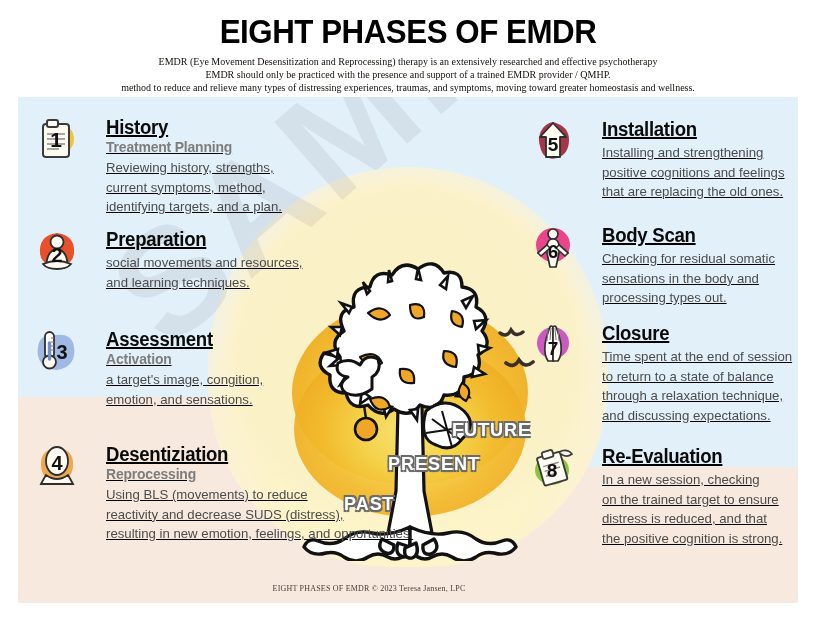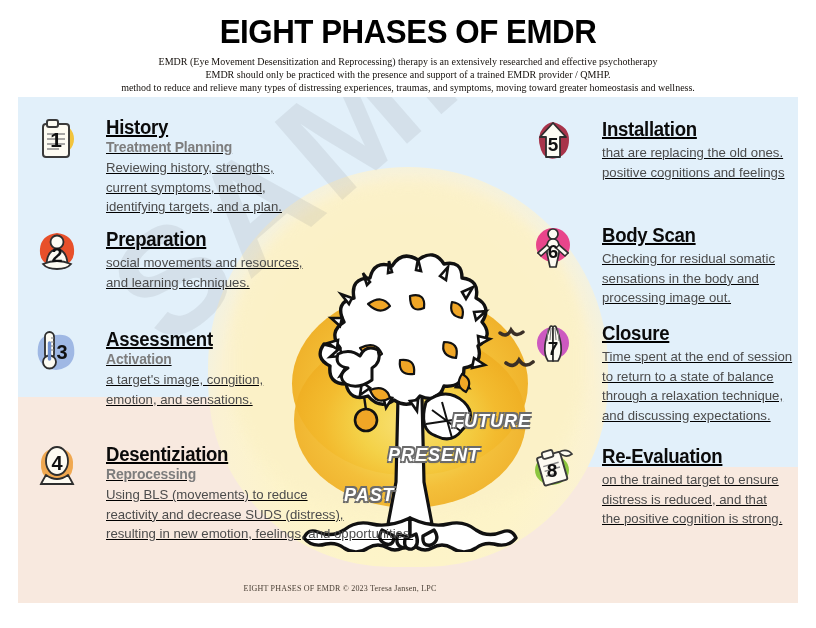--- a/index.html
+++ b/index.html
@@ -95,41 +95,41 @@
     letter-spacing:-0.2px;margin-top:0px;
     transform:scaleX(0.93);transform-origin:left center;
   }
   .ph-desc{
     font-family:"Liberation Sans", sans-serif;
     font-size:13.2px;color:#4c4c4c;line-height:19.5px;margin-top:3px;
   }
   .ph-desc div{white-space:nowrap;}
 
   
-  .tree{position:absolute;left:258px;top:55px;width:268px;height:400px;font-style:italic;}
+  .tree{position:absolute;left:258px;top:64px;width:268px;height:400px;}
 
   .tl{
     position:absolute;
     font-family:"Liberation Sans", sans-serif;
     font-weight:bold;font-size:19px;color:#ffffff;
     letter-spacing:1px;
     text-shadow:
       -1.6px -1.6px 0 #6b6b6b, 1.6px -1.6px 0 #6b6b6b,
       -1.6px  1.6px 0 #6b6b6b, 1.6px  1.6px 0 #6b6b6b,
        0 2px 2px rgba(0,0,0,.25);
     transform:scaleX(0.95);transform-origin:left center;
   }
   #lbl-future{left:176px;top:258px;}
   #lbl-present{left:112px;top:292px;}
   #lbl-past{left:68px;top:332px;}
 
   .footer{
     position:absolute;left:0;top:584px;width:680px;text-align:center;
     font-family:"Liberation Serif", serif;
-    font-size:8px;color:#4a4036;letter-spacing:.2px;
+    font-size:8px;color:#4a4036;letter-spacing:.2px;padding-left:29px;
   }
 </style>
 </head>
 <body>
 
 <div id="stage">
 
   <div class="title">EIGHT PHASES OF EMDR</div>
 
   <div class="subtitle">
@@ -331,43 +331,44 @@
       <div class="icon">
         <svg width="46" height="46" viewBox="0 0 46 46">
           <path d="M23 3 q16,4 16,18 q0,14 -12,18 q-12,3 -16,-8 q-5,-14 2,-22 q4,-5 10,-6 z" fill="#a8344a"></path>
           <path d="M23 4 L36 18 L30 18 L30 38 L16 38 L16 18 L10 18 Z" fill="#fdfbf2" stroke="#2e2e2e" stroke-width="1.8" stroke-linejoin="round"></path>
           <text x="23" y="32" font-family="Liberation Sans, sans-serif" font-size="19" font-weight="bold" fill="#111" text-anchor="middle">5</text>
         </svg>
       </div>
       <div class="body">
         <div class="ph-title">Installation</div>
         <div class="ph-desc">
+          <div>Installing and strengthening</div>
+          <div>positive cognitions and feelings</div>
           <div>that are replacing the old ones.</div>
-          <div>positive cognitions and feelings</div>
         </div>
       </div>
     </div>
 
     <div class="phase" style="left:512px;top:128px;width:270px;">
       <div class="icon">
         <svg width="46" height="46" viewBox="0 0 46 46">
           <circle cx="23" cy="20" r="17" fill="#e8458b"></circle>
           <circle cx="23" cy="9" r="5" fill="#fdfbf2" stroke="#2e2e2e" stroke-width="1.7"></circle>
           <path d="M23 14 q5,0 6,6 l0,8 l-3,14 l-6,0 l-3,-14 l0,-8 q1,-6 6,-6 z" fill="#fdfbf2" stroke="#2e2e2e" stroke-width="1.7" stroke-linejoin="round"></path>
           <path d="M17 20 l-9 8 M29 20 l9 8" stroke="#2e2e2e" stroke-width="1.7" fill="none" stroke-linecap="round"></path>
           <path d="M17 20 l-9 8 l3 3 l9 -8 z M29 20 l9 8 l-3 3 l-9 -8 z" fill="#fdfbf2" stroke="#2e2e2e" stroke-width="1.5"></path>
           <text x="23" y="33" font-family="Liberation Sans, sans-serif" font-size="19" font-weight="bold" fill="#111" text-anchor="middle">6</text>
         </svg>
       </div>
       <div class="body">
         <div class="ph-title">Body Scan</div>
         <div class="ph-desc">
           <div>Checking for residual somatic</div>
           <div>sensations in the body and</div>
-          <div>processing image out.</div>
+          <div>processing types out.</div>
         </div>
       </div>
     </div>
 
     <div class="phase" style="left:512px;top:226px;width:270px;">
       <div class="icon">
         <svg width="46" height="46" viewBox="0 0 46 46">
           <circle cx="23" cy="20" r="16" fill="#cc59c0"></circle>
           <path d="M20 4 q-4,10 -5,18 q-1,10 3,16 l5,0 l0,-34 q-2,-2 -3,0 z" fill="#fdfbf2" stroke="#2e2e2e" stroke-width="1.7" stroke-linejoin="round"></path>
           <path d="M26 4 q4,10 5,18 q1,10 -3,16 l-5,0 l0,-34 q2,-2 3,0 z" fill="#fdfbf2" stroke="#2e2e2e" stroke-width="1.7" stroke-linejoin="round"></path>
@@ -399,20 +400,21 @@
                 <path d="M14 18 h16 M14 23 h16 M14 28 h11"></path>
               </g>
           </g>
           <path d="M29 6 q8,-4 13,2 q-7,5 -13,-2 z" fill="#fdfbf2" stroke="#3a3a3a" stroke-width="1.6"></path>
           <text x="22" y="31" font-family="Liberation Sans, sans-serif" font-size="19" font-weight="bold" fill="#111" text-anchor="middle">8</text>
         </svg>
       </div>
       <div class="body">
         <div class="ph-title">Re-Evaluation</div>
         <div class="ph-desc">
+          <div>In a new session, checking</div>
           <div>on the trained target to ensure</div>
           <div>distress is reduced, and that</div>
           <div>the positive cognition is strong.</div>
         </div>
       </div>
     </div>
 
   </div>
 
   <div class="footer">EIGHT PHASES OF EMDR © 2023 Teresa Jansen, LPC</div>

